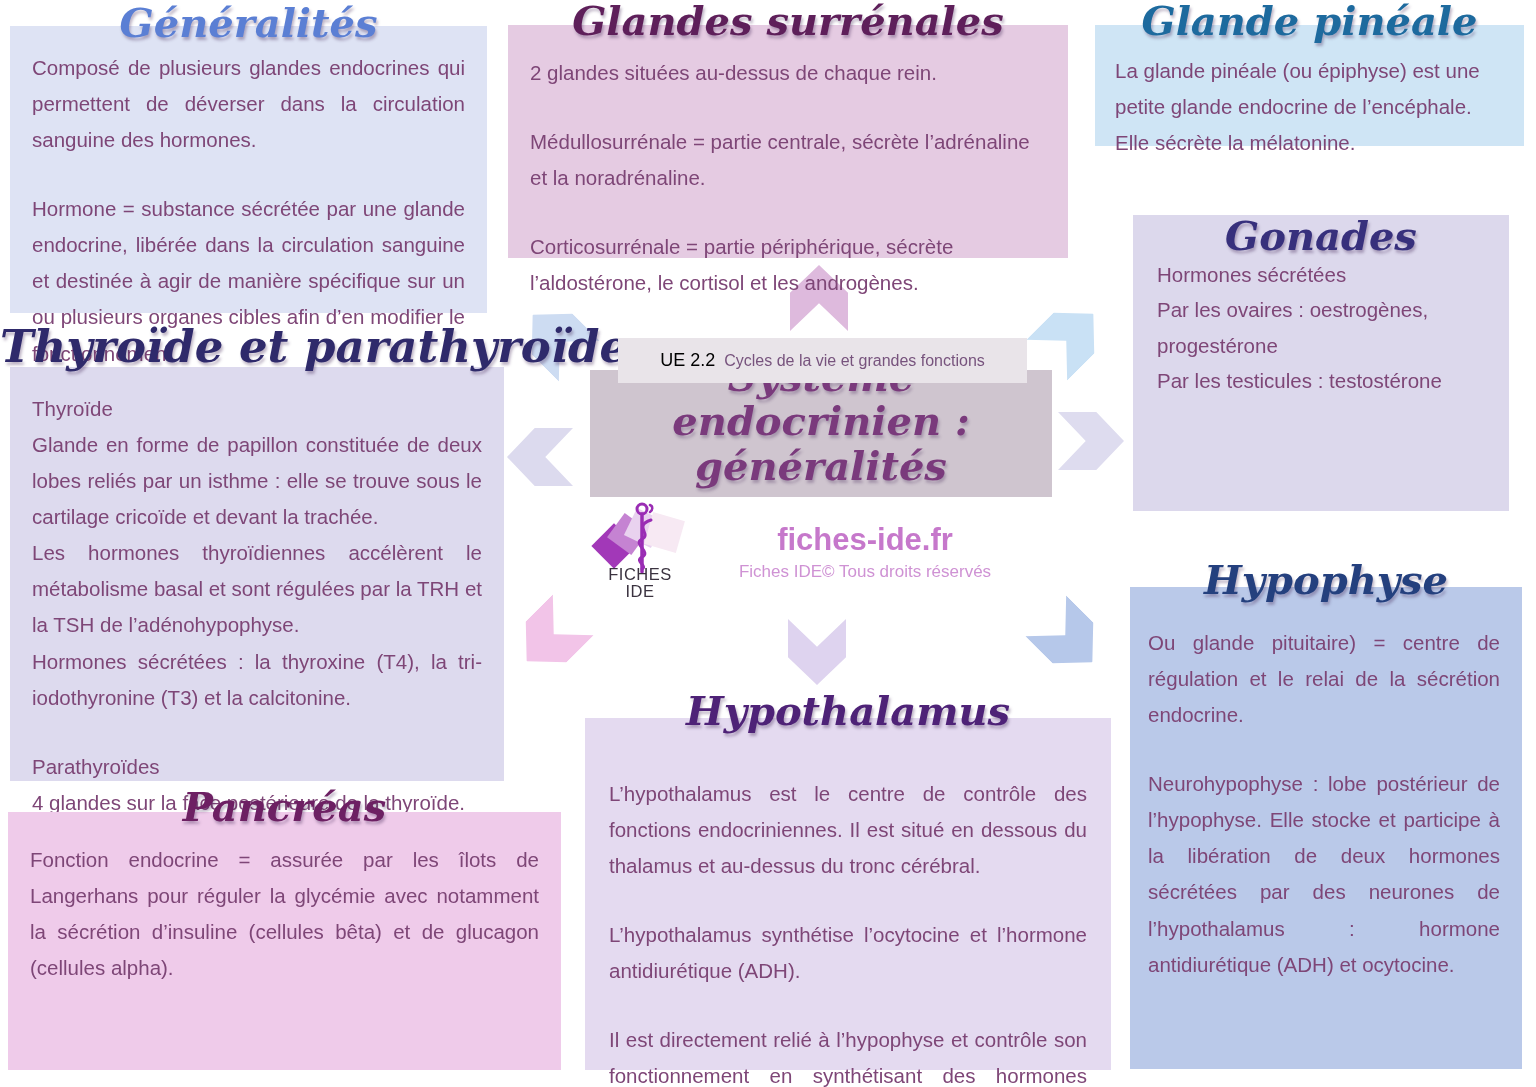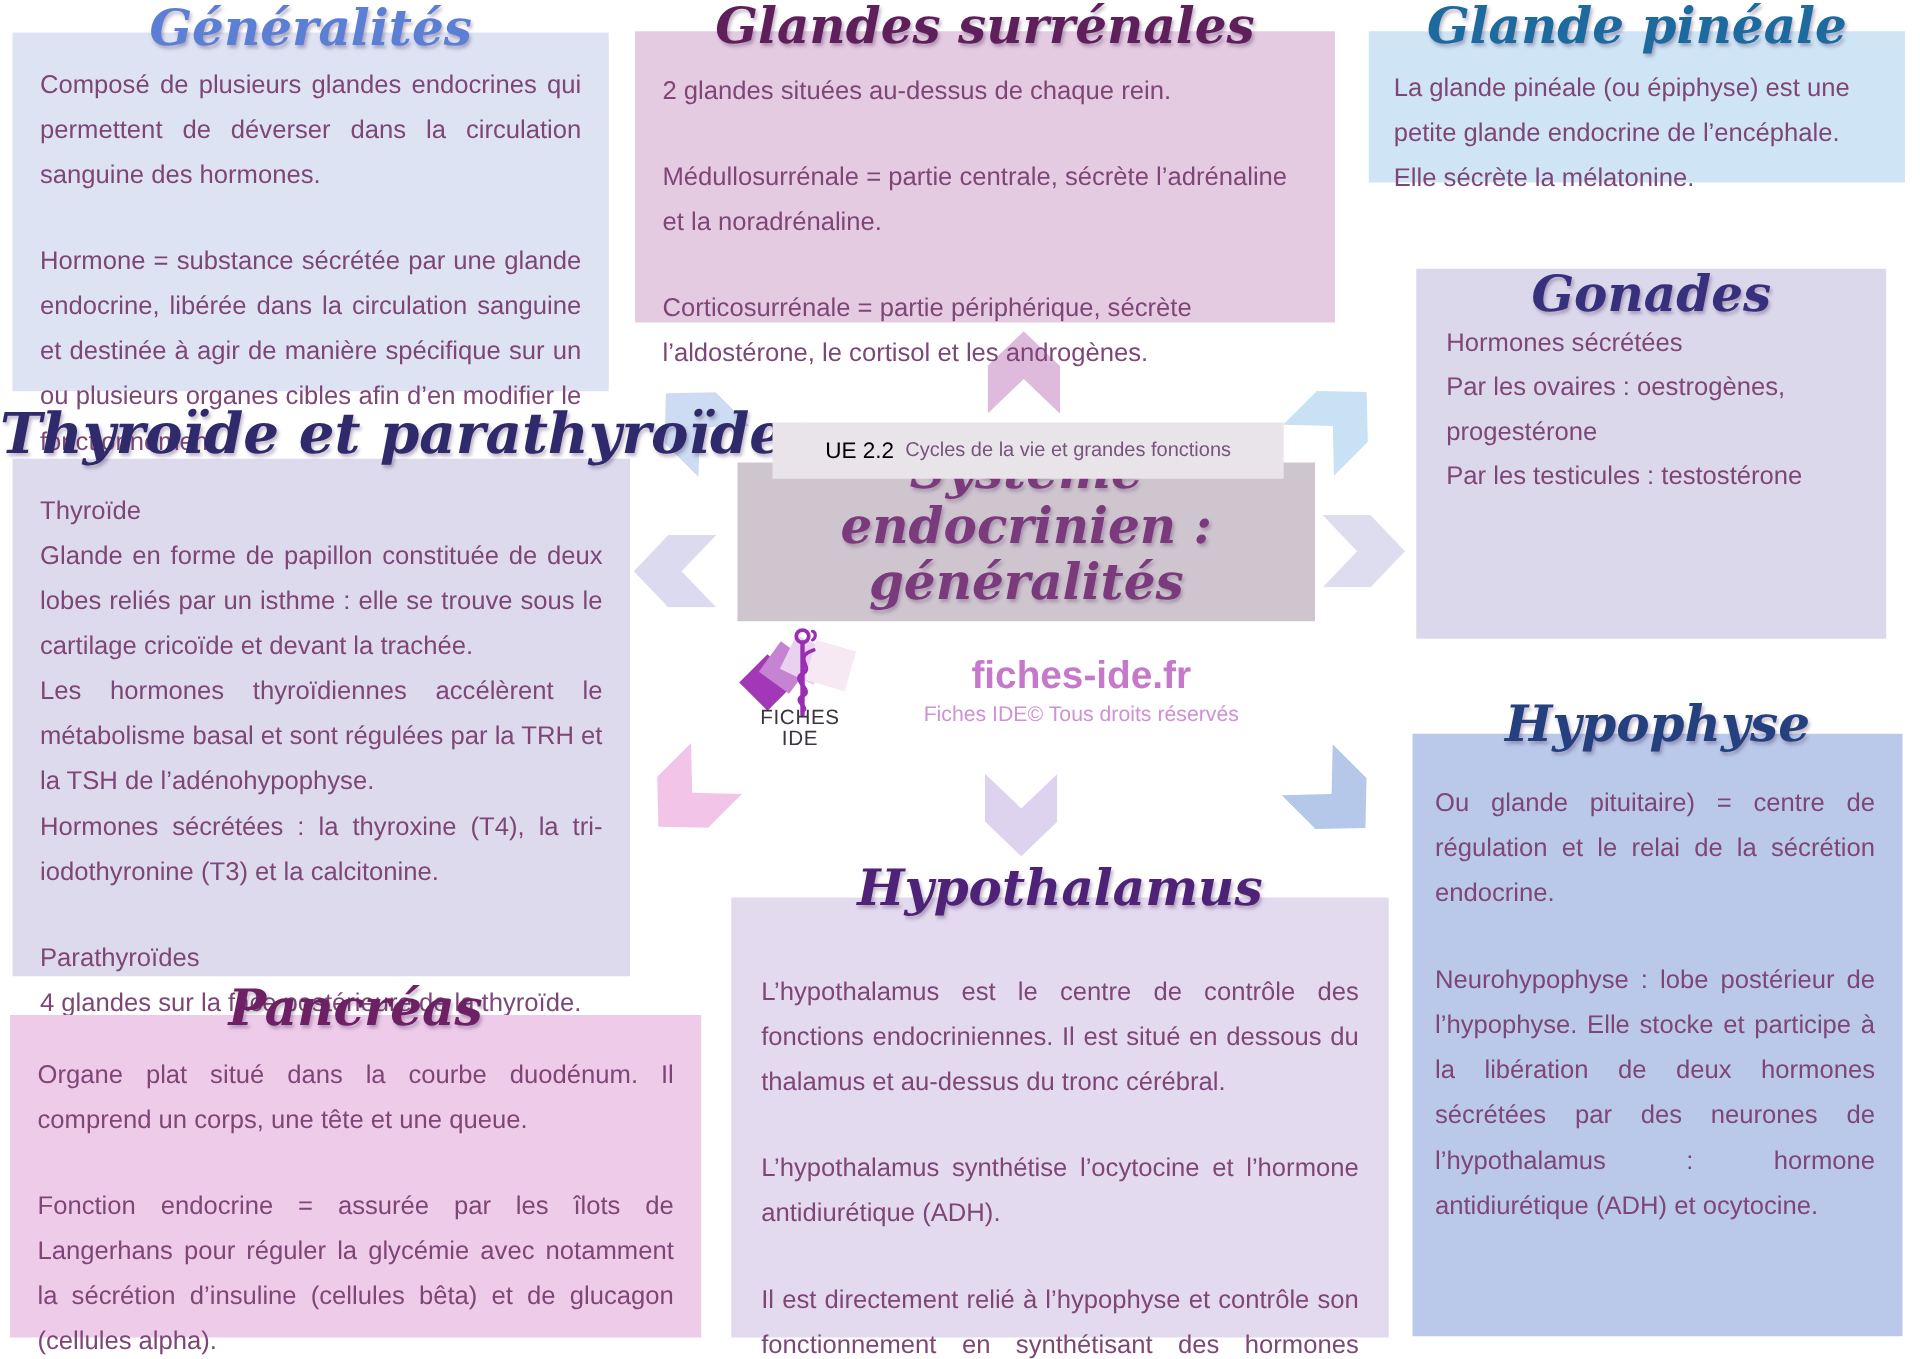--- a/index.html
+++ b/index.html
@@ -209,21 +209,20 @@
 Hormones sécrétées : la thyroxine (T4), la tri-iodothyronine (T3) et la calcitonine.</span></p>
         <p><span class="b">Parathyroïdes</span><span>
 4 glandes sur la face postérieure de la thyroïde.
 Contiennent des cellules sécrétrices (cellules principales), qui libèrent la parathormone (PTH).</span></p>
       </div>
   </section>
 
   <section class="panel panel--pancreas" style="background: rgb(239, 203, 234);">
     <h2 class="panel-title" style="color: rgb(109, 32, 99);">Pancréas</h2>
     <div class="panel-body" style="text-align: justify;">
-        <p><span>Organe plat situé dans la courbe duodénum. Il comprend un corps, une tête et une queue.</span></p>
         <p><span class="b">Fonction endocrine</span><span> = assurée par les îlots de Langerhans pour réguler la glycémie avec notamment la sécrétion d’insuline (cellules bêta) et de glucagon (cellules alpha).
 </span></p>
       </div>
   </section>
 
   <section class="panel panel--hypothalamus" style="background: rgb(228, 218, 240);">
     <h2 class="panel-title" style="color: rgb(78, 34, 119);">Hypothalamus</h2>
     <div class="panel-body" style="text-align: justify;">
         <p><span>L’hypothalamus est le centre de contrôle des fonctions endocriniennes. Il est situé en dessous du thalamus et au-dessus du tronc cérébral.</span></p>
         <p><span>L’hypothalamus synthétise l’ocytocine et l’hormone antidiurétique (ADH).</span></p>

